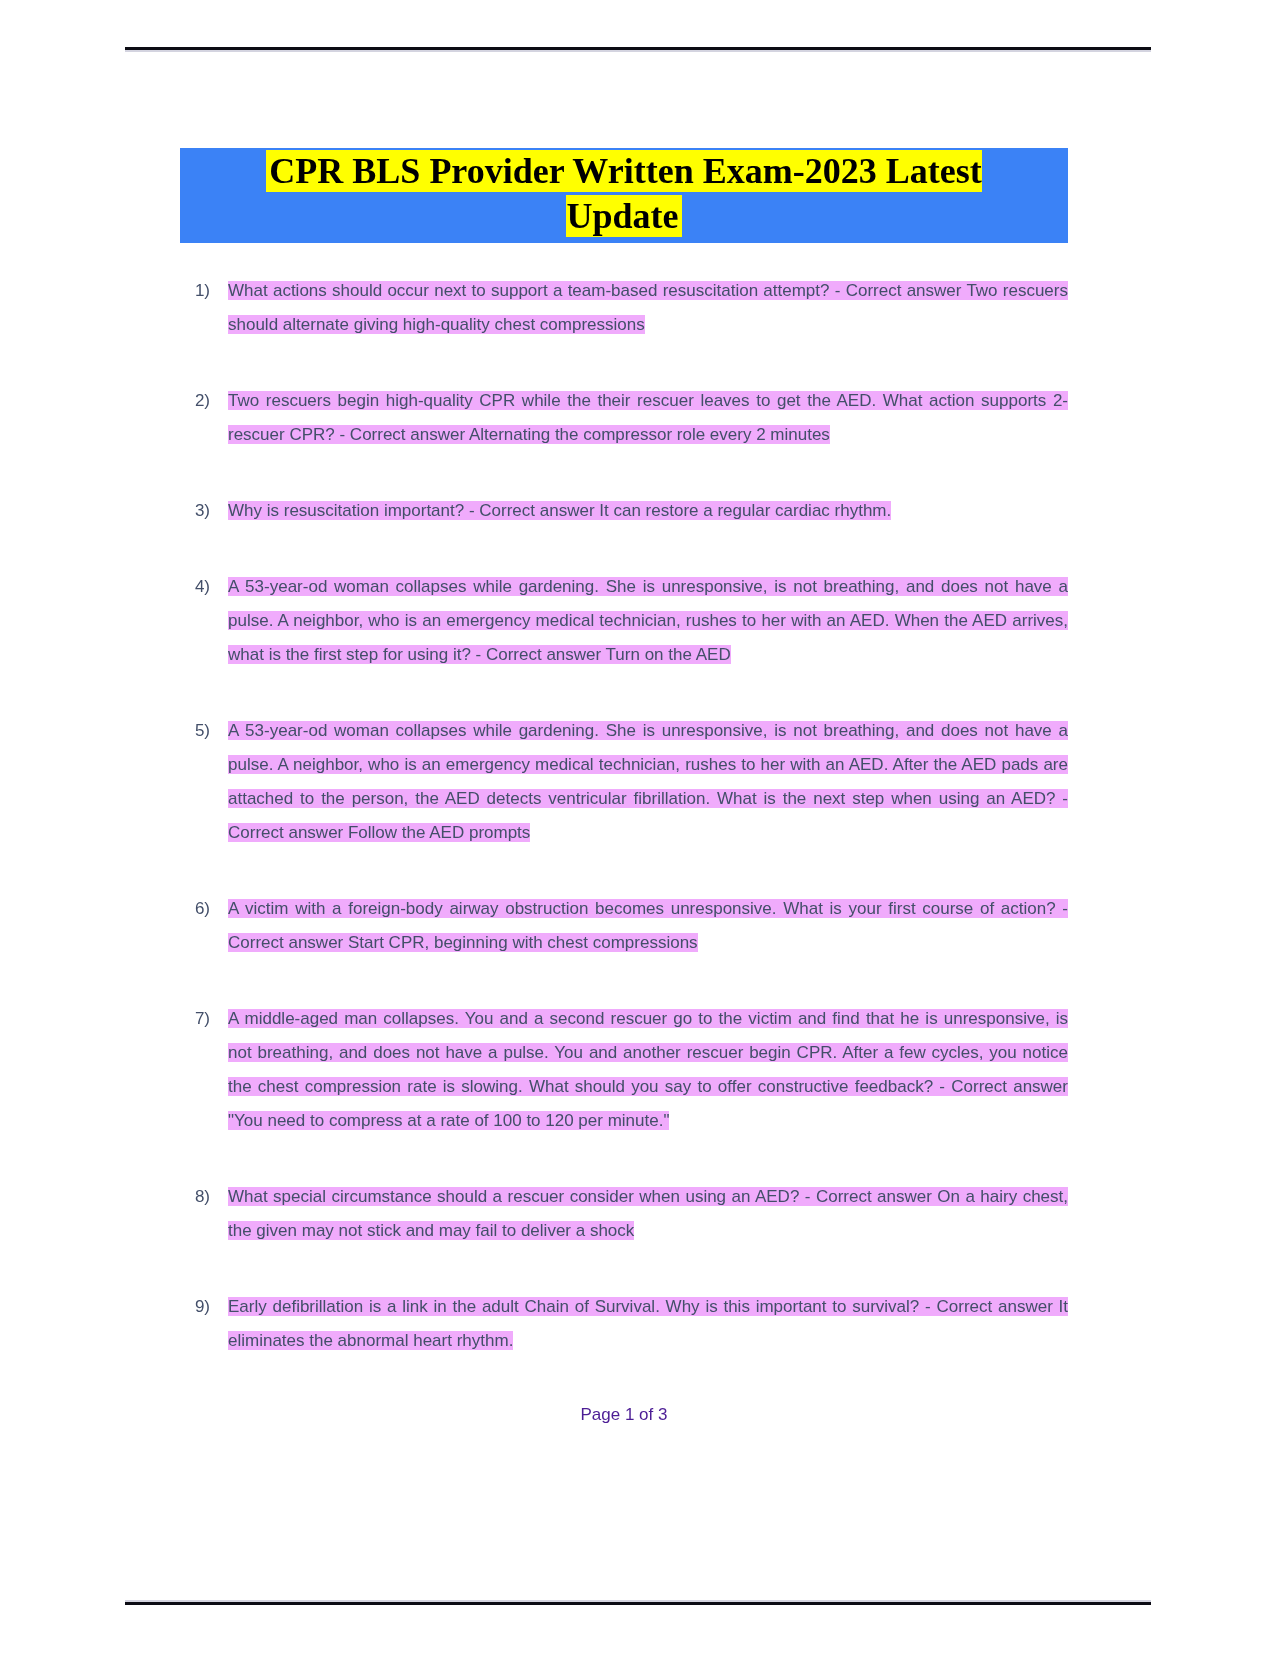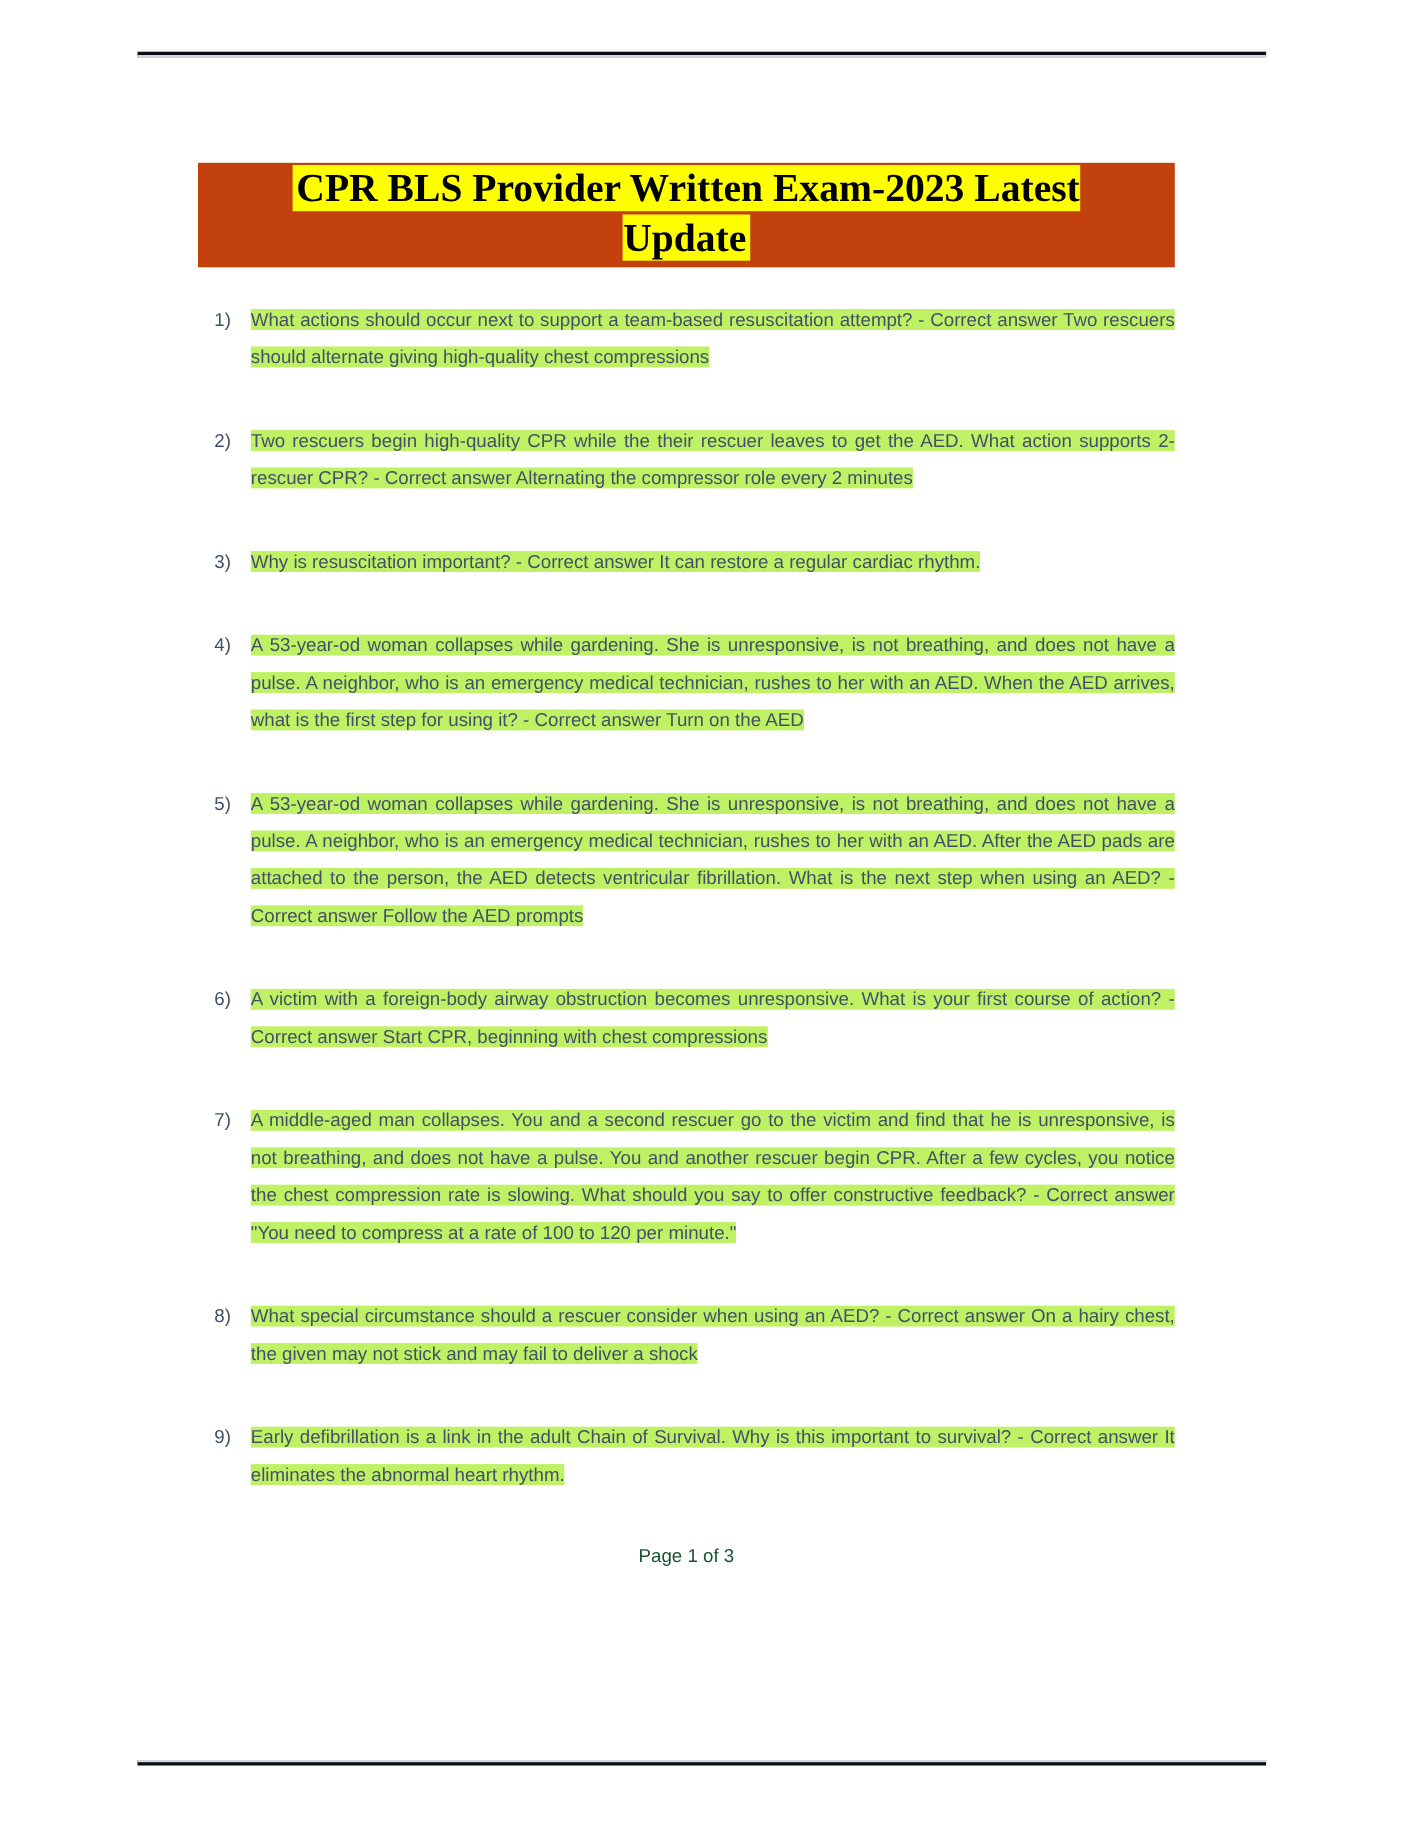--- a/index.html
+++ b/index.html
@@ -20,21 +20,21 @@
   }
   .rule-top { top: 47px; border-bottom: 2px solid #d4d4e0; }
   .rule-bottom { top: 1600px; border-top: 2px solid #d4d4e0; }
 
   .title-block {
     position: absolute;
     left: 180px;
     top: 148px;
     width: 888px;
     min-height: 92px;
-    background: #c2410c;
+    background: #3b82f6;
     text-align: center;
     padding: 1px 40px 4px 40px;
   }
   .title-block h1 {
     display: inline;
     font-family: "Liberation Serif", serif;
     font-weight: bold;
     font-size: 36px;
     line-height: 45px;
     color: #000000;
@@ -64,28 +64,28 @@
     color: #434f69;
   }
   .qa-text {
     margin-left: 18px;
     width: 840px;
     font-size: 17px;
     line-height: 34px;
     color: #434f69;
     text-align: justify;
   }
-  .qa-text span { background: #bef264; }
+  .qa-text span { background: #f0abfc; }
 
   .page-footer {
     margin-top: 26px;
     text-align: center;
     font-size: 17px;
     line-height: 30px;
-    color: #14532d;
+    color: #4c1d95;
   }
 </style>
 </head>
 <body>
 
 <div class="rule rule-top"></div>
 
 <div class="title-block">
   <h1><span>CPR BLS Provider Written Exam-2023 Latest Update</span></h1>
 </div>

